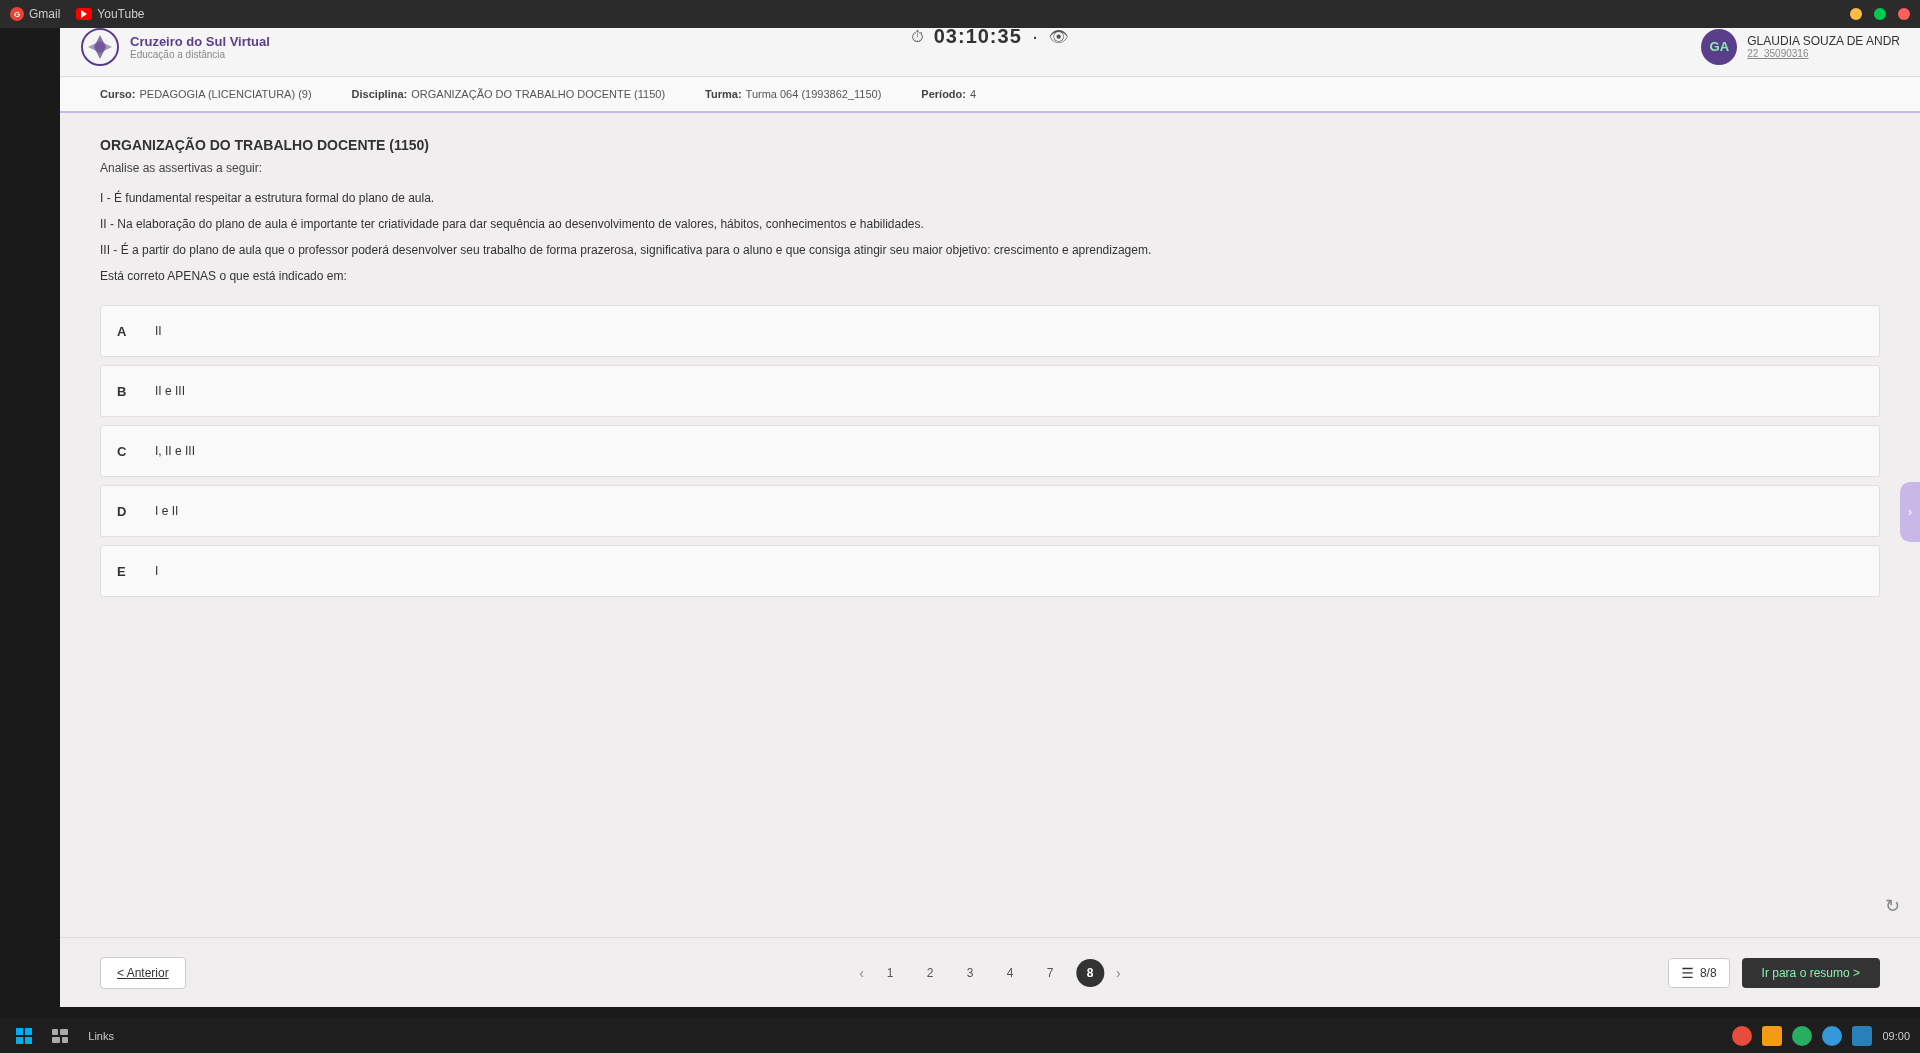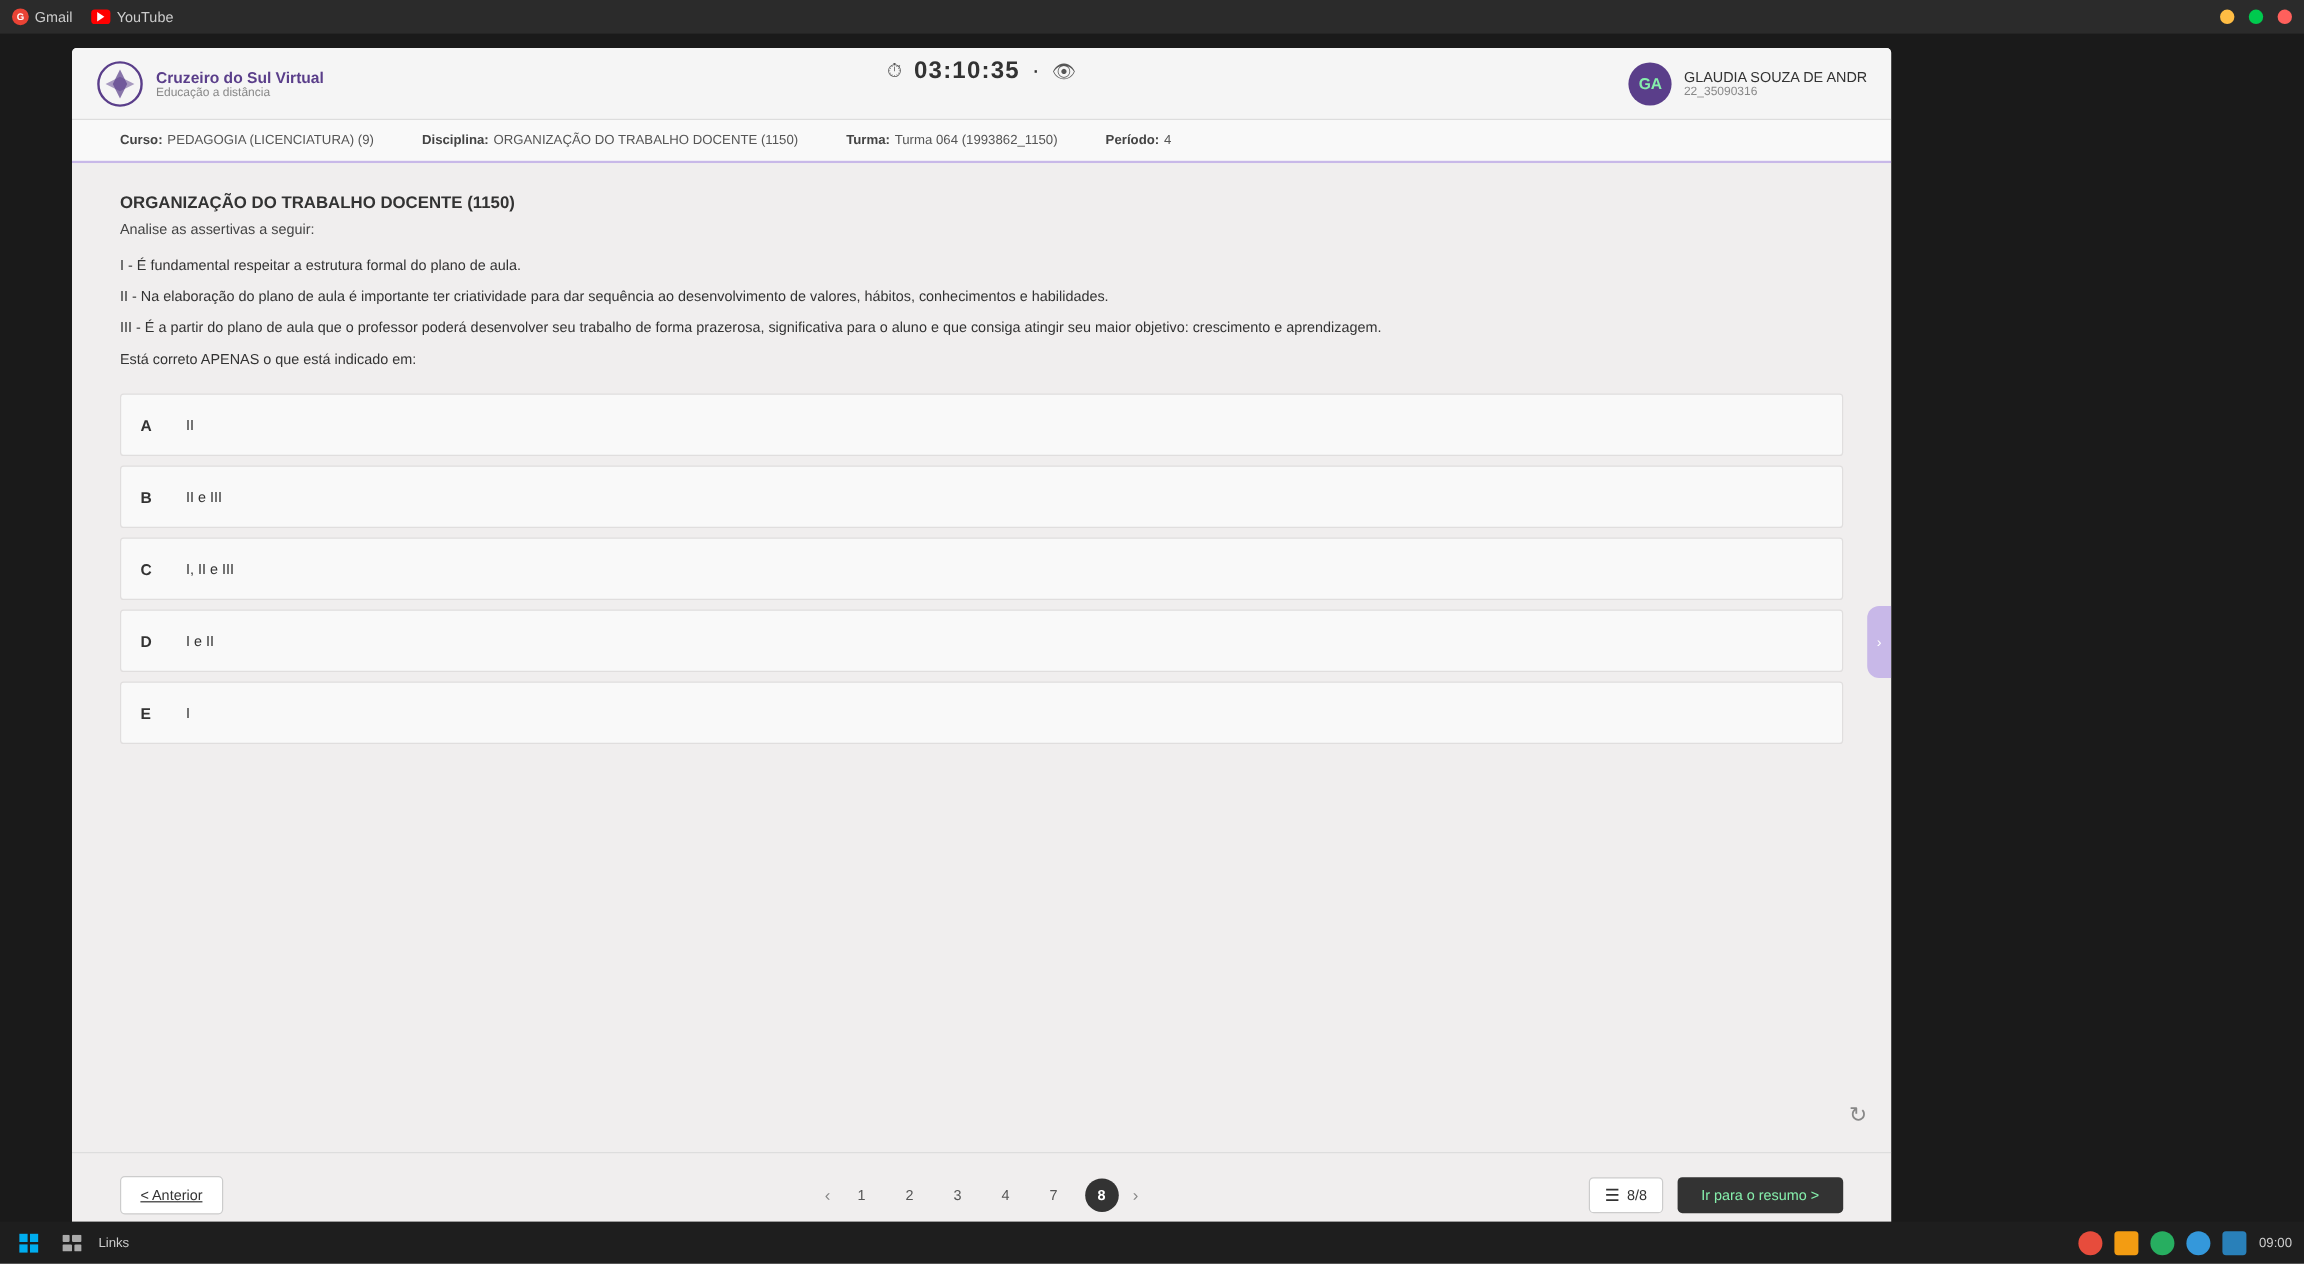--- a/index.html
+++ b/index.html
@@ -70,23 +70,23 @@
     .window-btn {
       width: 12px;
       height: 12px;
       border-radius: 50%;
       cursor: pointer;
     }
 
     
     .browser-window {
       position: absolute;
-      top: 40px;
+      top: 17px;
       left: 60px;
-      width: 1516px;
+      width: 1860px;
       height: 990px;
       background: #f0f0f0;
       border-radius: 4px 4px 0 0;
       overflow: hidden;
     }
 
     
     .page-header {
       width: 100%;
       background: #f5f5f5;
@@ -173,20 +173,21 @@
       flex-direction: column;
     }
     .user-name {
       font-size: 12px;
       font-weight: normal;
       color: #333;
     }
     .user-id {
       font-size: 10px;
       color: #888;
+      text-decoration: underline;
     }
 
     
     .course-info-bar {
       background: #f9f9f9;
       border-bottom: 2px solid #c8b8e8;
       padding: 6px 40px;
       display: flex;
       align-items: center;
       gap: 40px;
@@ -365,21 +366,21 @@
       align-items: center;
       justify-content: center;
       cursor: pointer;
       border-radius: 3px;
     }
     .taskbar-app {
       width: 32px;
       height: 28px;
       display: flex;
       align-items: center;
-      justify-content: flex-start;
+      justify-content: flex-end;
       cursor: pointer;
       border-radius: 3px;
     }
     .taskbar-bottom-right {
       margin-left: auto;
       display: flex;
       align-items: center;
       gap: 10px;
       color: #ccc;
       font-size: 11px;

